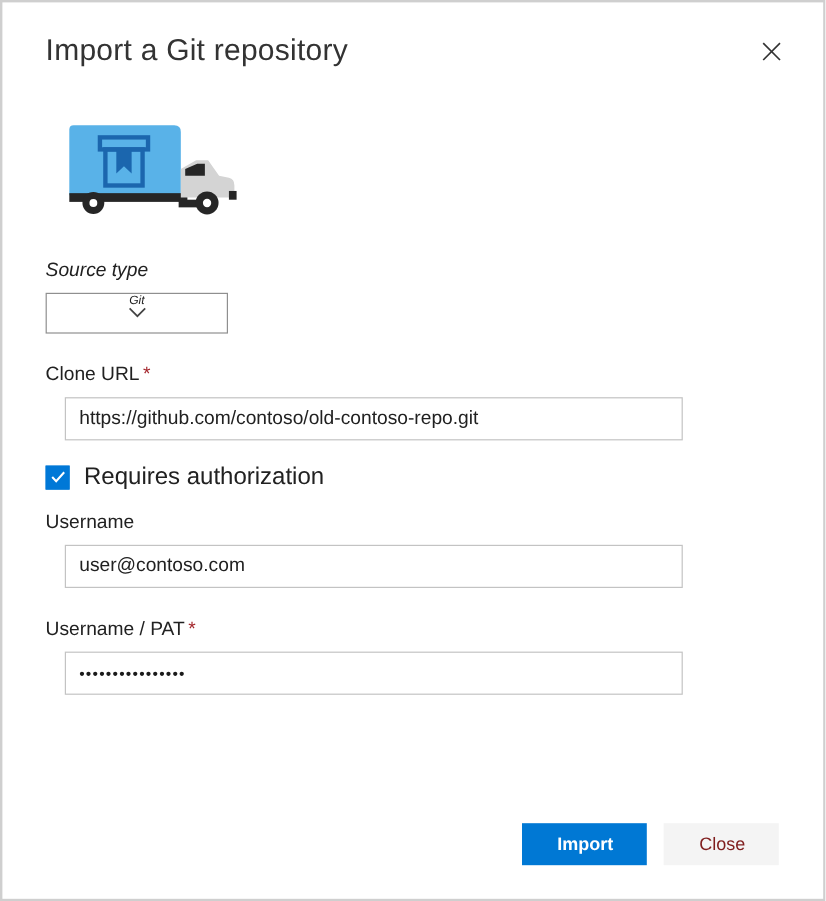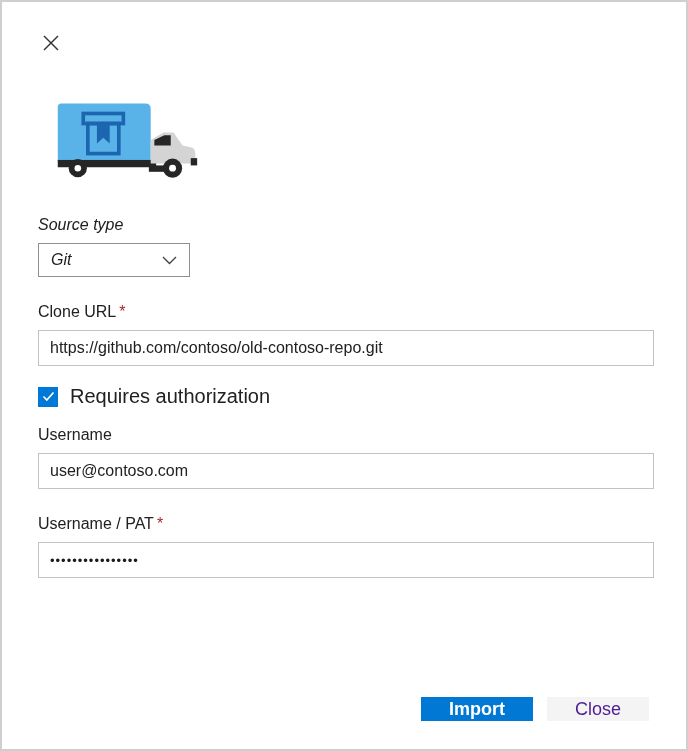--- a/index.html
+++ b/index.html
@@ -54,38 +54,39 @@
     margin-left: 3px;
   }
   .section-source { margin-top: 36px; font-style: italic; }
   .select-box {
     width: 152px;
     height: 34px;
     border: 1px solid #8f8f8f;
     background: #fff;
     display: flex;
     align-items: center;
-    justify-content: space-between;
     padding: 0 12px;
-    font-size: 16px;
-    color: #212121;
-    cursor: pointer;
+    font-size: 10px;
+    color: #212121;
+    cursor: pointer;
+    flex-direction: column;
   }
   .section { margin-top: 26px; }
   .text-input {
-    width: 616px;
+    width: 515px;
     height: 36px;
     border: 1px solid #c3c3c3;
     background: #fff;
     font-family: "Liberation Sans", sans-serif;
     font-size: 16px;
     color: #212121;
     padding: 0 11px;
     outline: none;
     display: block;
+    margin-left: 16px;
   }
   .text-input.password {
     font-size: 13px;
     letter-spacing: 1px;
     color: #1a1a1a;
   }
   .checkbox-row {
     margin-top: 19px;
     display: flex;
     align-items: center;
@@ -108,46 +109,47 @@
   }
   .section-after-check { margin-top: 18px; }
   .footer {
     position: absolute;
     right: 37px;
     bottom: 28px;
     display: flex;
     gap: 14px;
   }
   .btn {
-    height: 24px;
+    height: 35px;
     font-family: "Liberation Sans", sans-serif;
-    font-size: 18px;
+    font-size: 15px;
     border: none;
     cursor: pointer;
     padding: 0 28px;
     text-align: right;
   }
   .btn-primary {
     background: #0078d4;
     color: #ffffff;
     font-weight: 700;
     min-width: 104px;
   }
   .btn-secondary {
     background: #f4f4f4;
-    color: #4c1d95;
+    color: #7f1d1d;
     min-width: 96px;
   }
 </style>
 </head>
 <body>
 
 <div class="dialog">
 
   <div class="dialog-header">
+    <h1 class="dialog-title">Import a Git repository</h1>
     <button class="close-btn" aria-label="Close">
       <svg width="18" height="18" viewBox="0 0 18 18">
         <line x1="2" y1="2" x2="16" y2="16" stroke="#333" stroke-width="1.4"></line>
         <line x1="16" y1="2" x2="2" y2="16" stroke="#333" stroke-width="1.4"></line>
       </svg>
     </button>
   </div>
 
   <div class="truck-wrap">
     <svg width="146" height="82" viewBox="0 0 160 90">

